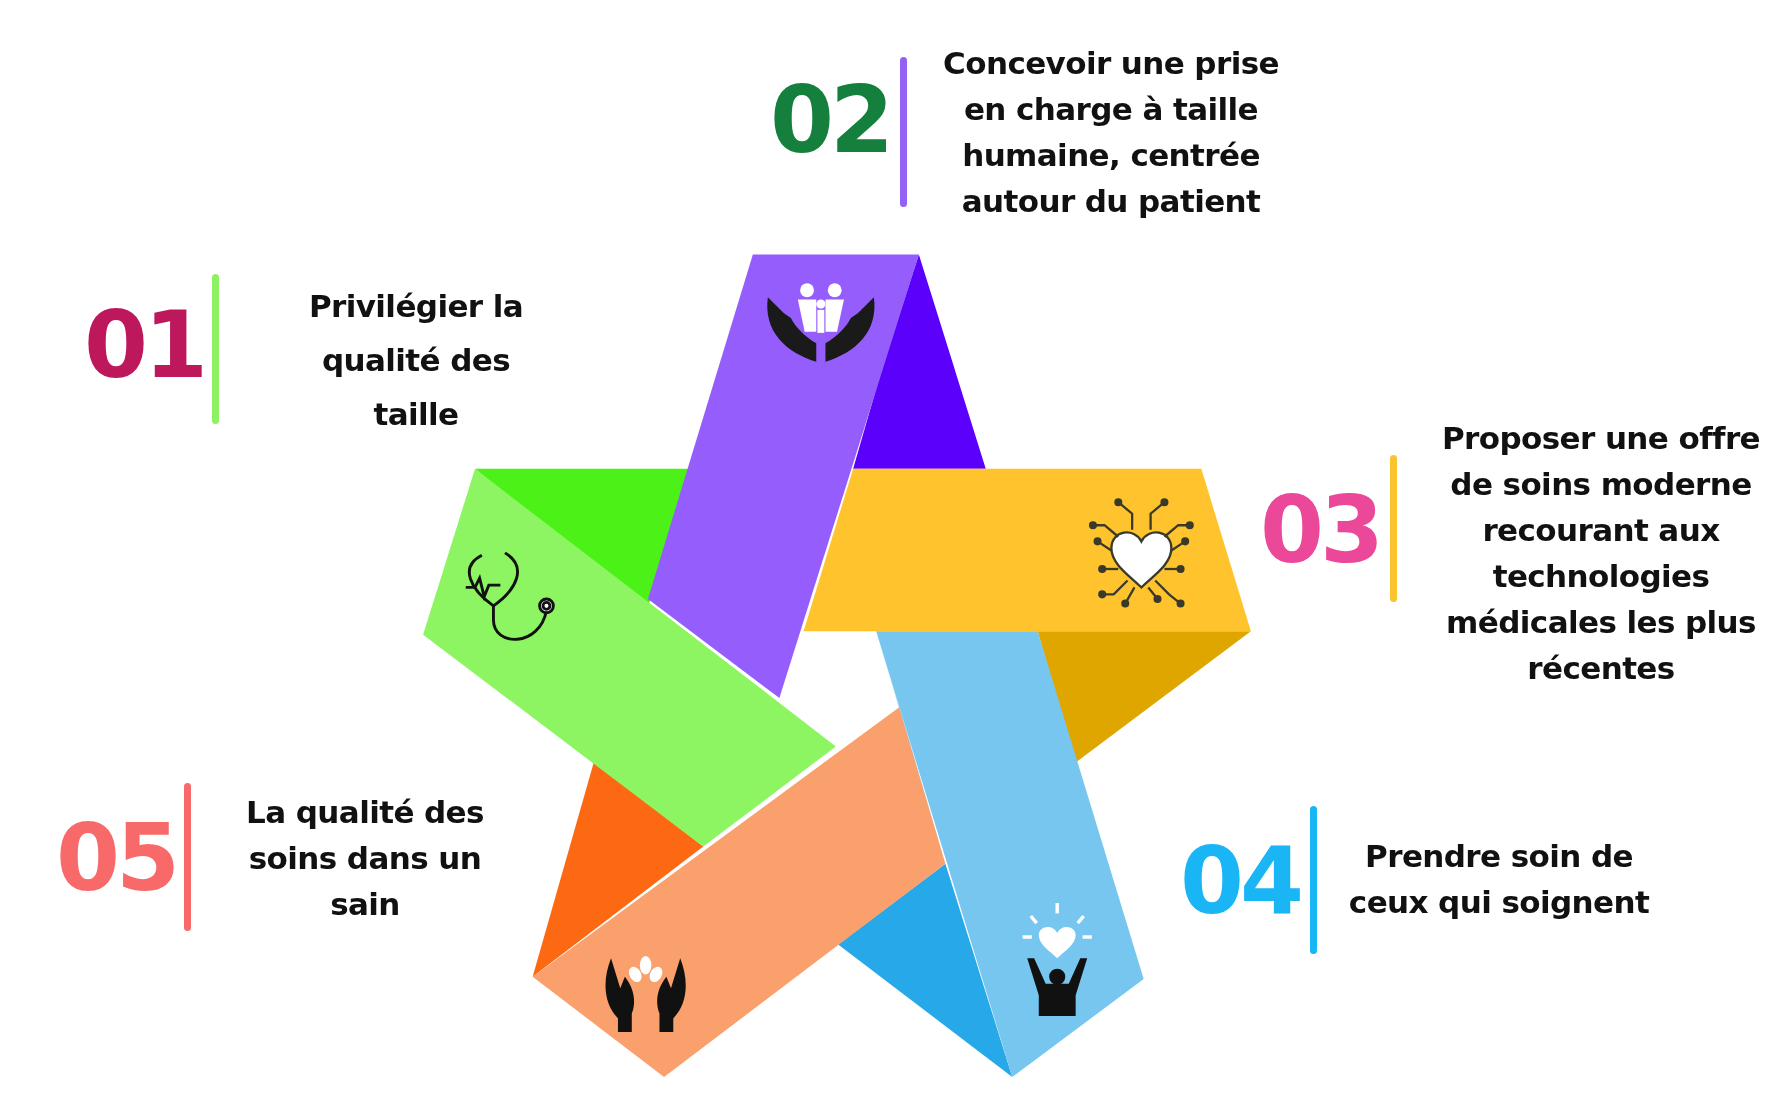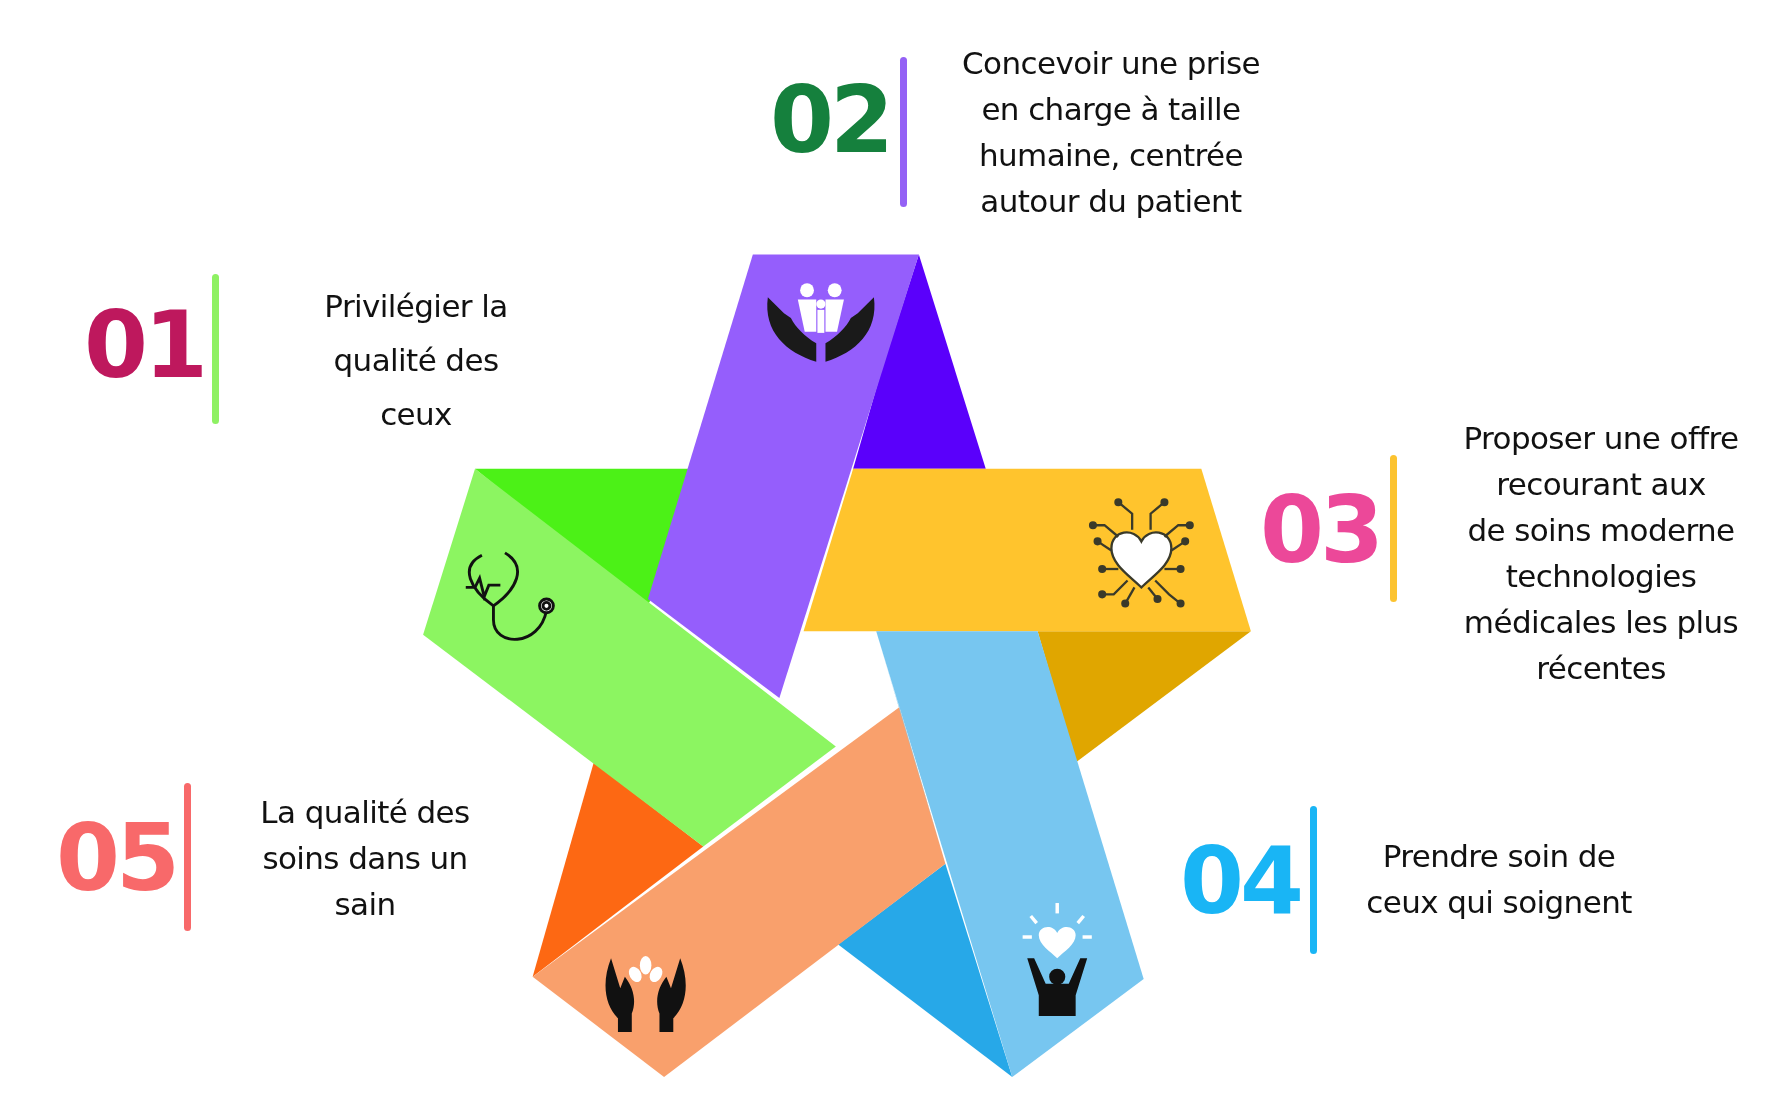--- a/index.html
+++ b/index.html
@@ -25,21 +25,21 @@
     letter-spacing: -4px;
   }
   .vbar {
     position: absolute;
     width: 7px;
     border-radius: 4px;
   }
   .desc {
     position: absolute;
     font-family: "DejaVu Sans", sans-serif;
-    font-weight: normal;
+    font-weight: bold;
     color: #111111;
     font-size: 31px;
     line-height: 46px;
     text-align: center;
     letter-spacing: -0.6px;
     transform: translateX(-50%);
     white-space: nowrap;
   }
   .desc span { display: block; }
 </style>
@@ -133,38 +133,38 @@
       <ellipse cx="-9" cy="-16" rx="5" ry="7" fill="#ffffff" transform="rotate(-30 -9 -16)"></ellipse>
       <ellipse cx="9" cy="-16" rx="5" ry="7" fill="#ffffff" transform="rotate(30 9 -16)"></ellipse>
     </g>
   </svg>
 
   <div class="num" style="left:84px; top:300px; color:#be185d;">01</div>
   <div class="vbar" style="left:212px; top:274px; height:150px; background:#8ef163;"></div>
   <div class="desc" style="left:392px; top:283px;margin-left:24px;">
     <span>Privilégier la</span>
     <span style="margin-top:8px;">qualité des</span>
-    <span style="margin-top:8px;">ceux</span>
+    <span style="margin-top:8px;">taille</span>
   </div>
 
   <div class="num" style="left:770px; top:75px; color:#15803d;">02</div>
   <div class="vbar" style="left:900px; top:57px; height:150px; background:#9461f5;"></div>
   <div class="desc" style="left:1111px; top:40px;">
     <span>Concevoir une prise</span>
     <span>en charge à taille</span>
     <span>humaine, centrée</span>
     <span>autour du patient</span>
   </div>
 
   <div class="num" style="left:1260px; top:485px; color:#ec4899;">03</div>
   <div class="vbar" style="left:1390px; top:455px; height:147px; background:#fcc330;"></div>
   <div class="desc" style="left:1601px; top:415px;">
     <span>Proposer une offre</span>
+    <span>de soins moderne</span>
     <span>recourant aux</span>
-    <span>de soins moderne</span>
     <span>technologies</span>
     <span>médicales les plus</span>
     <span>récentes</span>
   </div>
 
   <div class="num" style="left:1180px; top:836px; color:#19b5f5;">04</div>
   <div class="vbar" style="left:1310px; top:806px; height:148px; background:#19b5f5;"></div>
   <div class="desc" style="left:1499px; top:833px;">
     <span>Prendre soin de</span>
     <span>ceux qui soignent</span>

